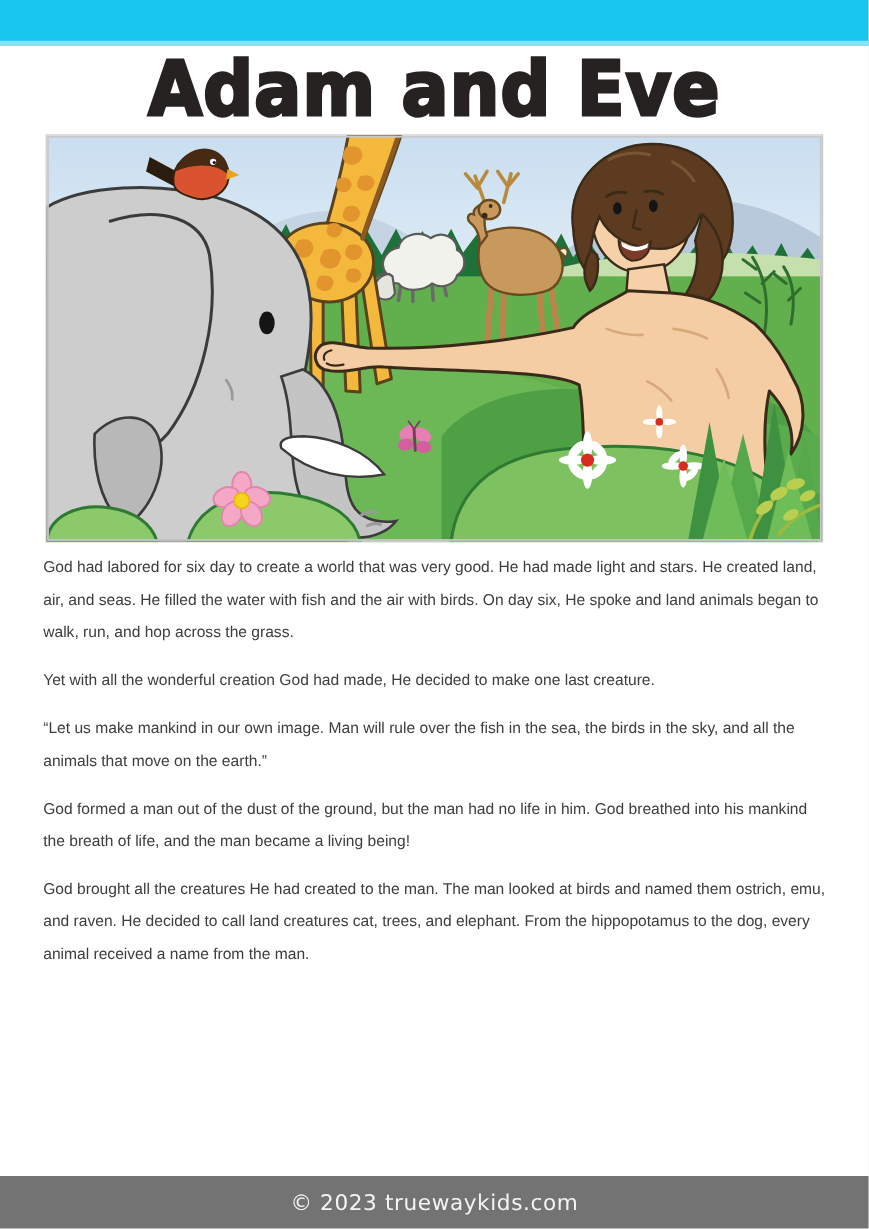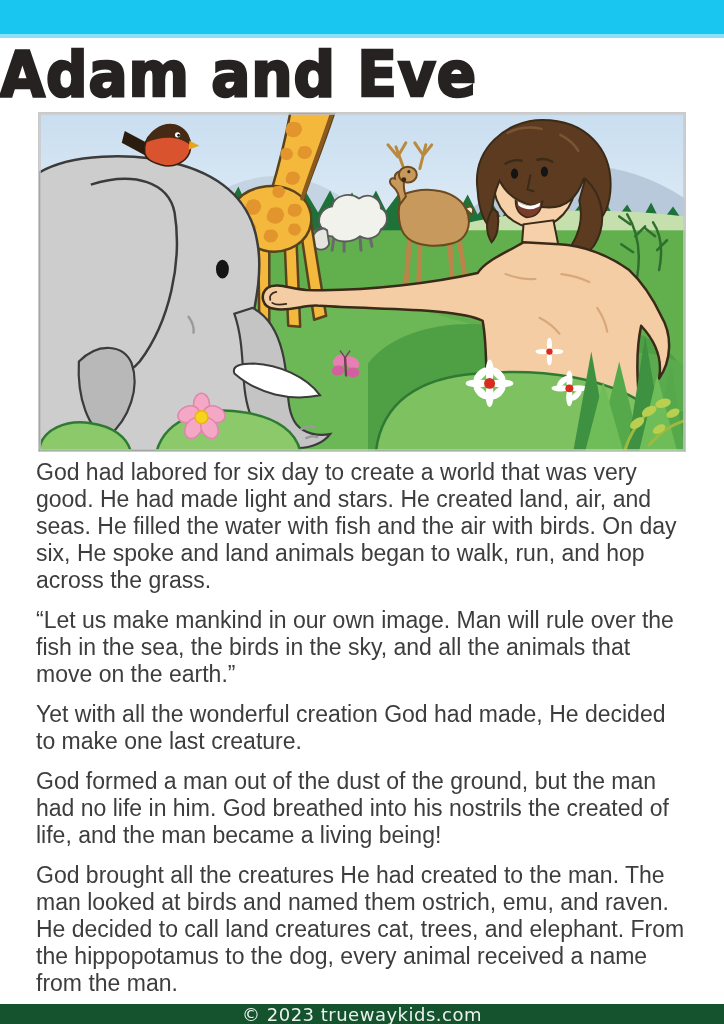--- a/index.html
+++ b/index.html
@@ -6,21 +6,21 @@
   .page{
     position:relative;width:724px;height:1024px;margin:0 auto;
     background:#ffffff;overflow:hidden;
     font-family:"Liberation Sans",sans-serif;
   }
   .top-bar{
     height:34px;background:#18c6f0;
     border-bottom:4px solid #8ae2f6;
   }
   .title-wrap{
-    margin-top:2px;height:66px;
+    text-align:center;margin-top:2px;height:66px;
   }
   .page-title{
     display:inline-block;
     font-family:"DejaVu Sans",sans-serif;
     font-weight:800;
     font-size:58px;
     line-height:64px;
     color:#262222;
     -webkit-text-stroke:2.5px #262222;
     letter-spacing:1px;
@@ -28,27 +28,27 @@
     transform-origin:center top;
   }
   .illustration{
     display:block;margin:6px 38px 0 38px;
     width:648px;height:340px;
     border:1px solid #c9c9c9;
     box-sizing:border-box;
   }
   .story{
     padding:7px 36px 0 36px;
-    font-size:23px;line-height:27px;color:#3d3d3d;
+    font-size:13px;line-height:27px;color:#3d3d3d;
     text-align:left;
   }
   .story p{margin:0 0 13px 0;}
   .footer-bar{
-    position:absolute;left:0;right:0;bottom:0;height:20px;
-    background:#14532d;
+    position:absolute;left:0;right:0;bottom:0;height:44px;
+    background:#737373;
     display:flex;align-items:center;justify-content:center;
   }
   .footer-text{
     color:rgba(255,255,255,0.92);
     font-family:"DejaVu Sans",sans-serif;
     font-size:18px;letter-spacing:0.5px;
   }
 </style>
 </head>
 <body>
@@ -300,23 +300,23 @@
         <ellipse cx="636" cy="302" rx="7" ry="4" transform="rotate(-25 636 302)"></ellipse>
         <ellipse cx="622" cy="318" rx="7" ry="4" transform="rotate(-30 622 318)"></ellipse>
       </g>
     </g>
 
     <rect x="1" y="1" width="646" height="338" fill="none" stroke="#c9c9c9" stroke-width="1.5"></rect>
   </svg>
 
   <div class="story">
     <p>God had labored for six day to create a world that was very good. He had made light and stars. He created land, air, and seas. He filled the water with fish and the air with birds. On day six, He spoke and land animals began to walk, run, and hop across the grass.</p>
+    <p>Yet with all the wonderful creation God had made, He decided to make one last creature.</p>
     <p>“Let us make mankind in our own image. Man will rule over the fish in the sea, the birds in the sky, and all the animals that move on the earth.”</p>
-    <p>Yet with all the wonderful creation God had made, He decided to make one last creature.</p>
-    <p>God formed a man out of the dust of the ground, but the man had no life in him. God breathed into his nostrils the created of life, and the man became a living being!</p>
+    <p>God formed a man out of the dust of the ground, but the man had no life in him. God breathed into his mankind the breath of life, and the man became a living being!</p>
     <p>God brought all the creatures He had created to the man. The man looked at birds and named them ostrich, emu, and raven. He decided to call land creatures cat, trees, and elephant. From the hippopotamus to the dog, every animal received a name from the man.</p>
   </div>
 
   <div class="footer-bar">
     <span class="footer-text">© 2023 truewaykids.com</span>
   </div>
 
 </div>
 
 </body></html>

